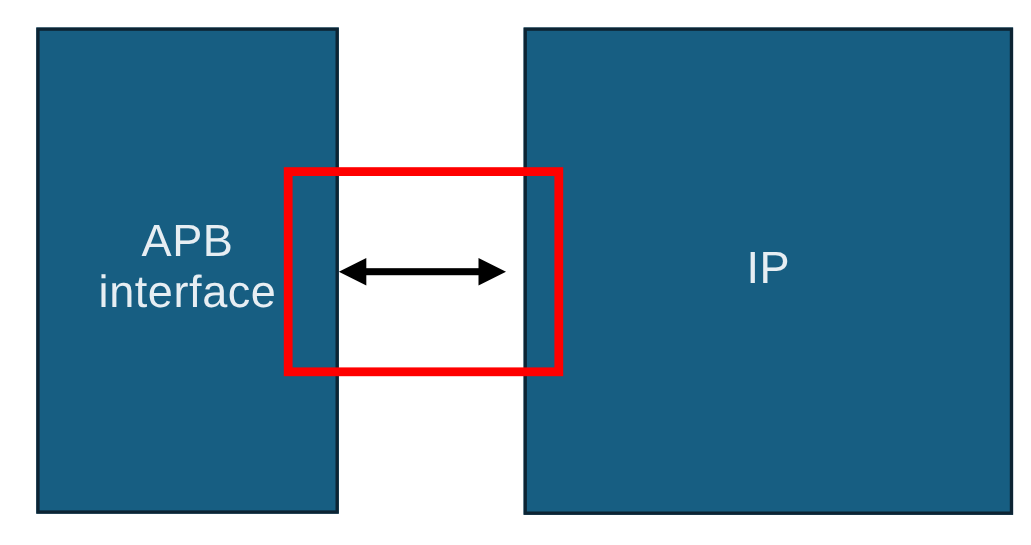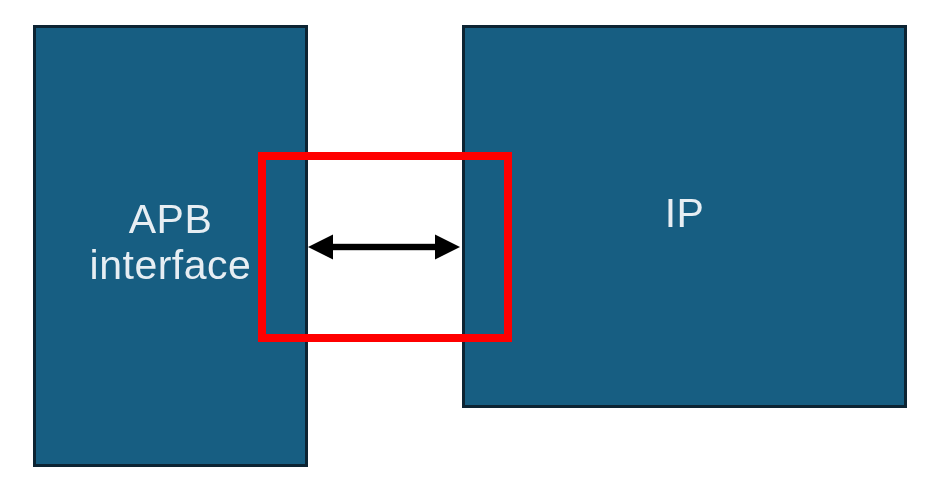--- a/index.html
+++ b/index.html
@@ -25,24 +25,24 @@
     justify-content: center;
     z-index: 1;
   }
   .left-box {
     left: 33px;
     top: 25px;
     width: 275px;
     height: 442px;
   }
   .right-box {
-    left: 462px;
+    left: 476px;
     top: 25px;
     width: 445px;
-    height: 383px;
+    height: 443px;
   }
   .box-label {
     display: flex;
     flex-direction: column;
     align-items: center;
     text-align: center;
     color: var(--text, #e7eef3);
     font-size: 41px;
     font-weight: 300;
     line-height: 46px;

